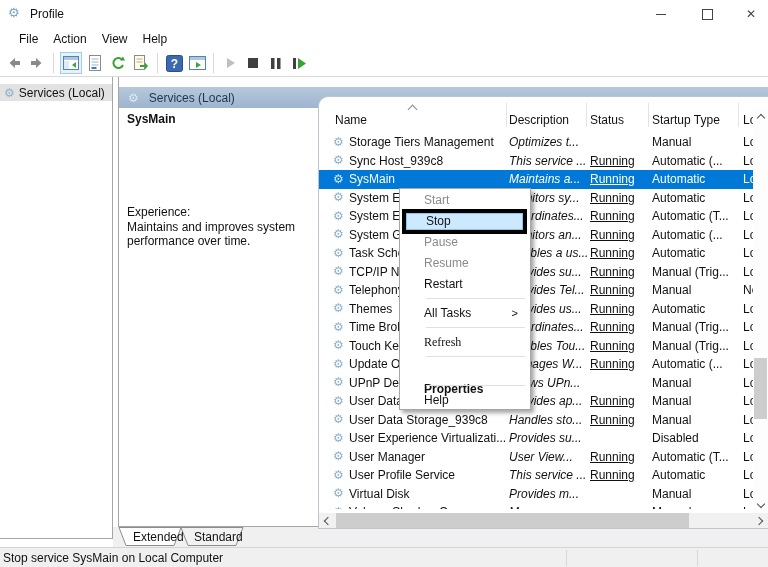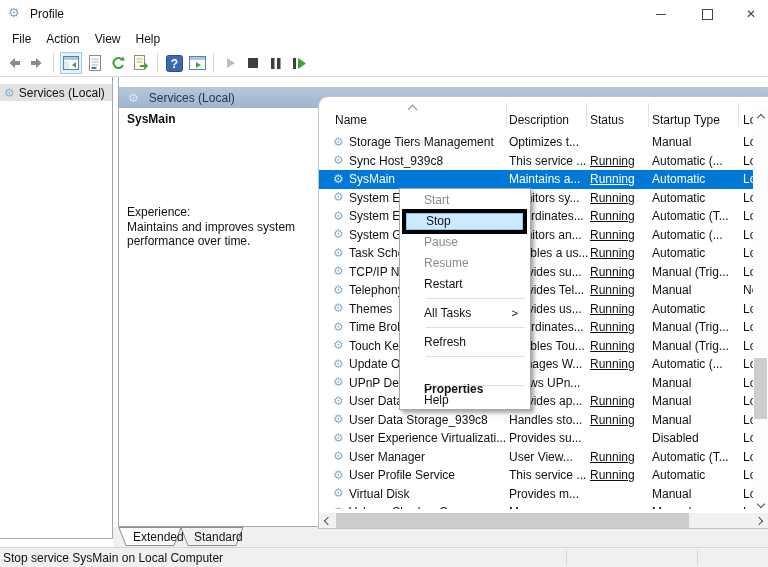--- a/index.html
+++ b/index.html
@@ -7,21 +7,21 @@
           font-family:"Liberation Sans","DejaVu Sans",sans-serif;font-size:12px;color:#111;}
   
   .titlebar{position:absolute;left:0;top:0;width:768px;height:28px;background:#fff;}
   .title-icon{position:absolute;left:8px;top:5px;font-size:13px;color:#7ba3c4;}
   .title-text{position:absolute;left:30px;top:7px;}
   .cap-btn{position:absolute;top:0;width:40px;height:28px;text-align:center;line-height:28px;color:#444;}
   .btn-min{left:641px;}.btn-max{left:687px;}.btn-close{left:731px;}
   .glyph-min{display:inline-block;width:10px;height:1px;background:#444;vertical-align:middle;}
   .glyph-max{display:inline-block;width:9px;height:9px;border:1px solid #444;vertical-align:middle;}
   
-  .menubar{position:absolute;left:0;top:28px;width:768px;height:22px;display:flex;align-items:center;padding-left:12px;gap:15px;background:#fff;box-sizing:border-box;}
+  .menubar{position:absolute;left:0;top:28px;width:768px;height:22px;display:flex;align-items:center;padding-left:19px;gap:15px;background:#fff;box-sizing:border-box;}
   .menubar span{cursor:default;}
   
   .toolbar{position:absolute;left:0;top:50px;width:768px;height:27px;border-bottom:1px solid #dadada;
            display:flex;align-items:center;padding-left:4px;gap:3px;box-sizing:border-box;background:#fff;}
   .tbtn{width:20px;height:20px;display:flex;align-items:center;justify-content:center;}
   .tbtn.boxed{border:1px solid #9fcdf0;background:#e5f1fb;}
   .tsep{width:1px;height:20px;background:#d8d8d8;margin:0 3px;}
   
   .tree-panel{position:absolute;left:0;top:77px;width:112px;height:461px;background:#fff;
               border-right:1px solid #a6a6a6;border-bottom:1px solid #a6a6a6;box-sizing:content-box;}
@@ -42,21 +42,21 @@
   .list-box{position:absolute;left:318px;top:96px;width:450px;height:433px;background:#fff;
             border:1px solid #bcc5ce;border-right:none;border-radius:10px 0 0 0;box-sizing:border-box;overflow:hidden;}
   .lh-label{position:absolute;top:16px;white-space:nowrap;cursor:default;}
   .lh-div{position:absolute;top:6px;width:1px;height:24px;background:#e3e3e3;}
   .sort-caret{position:absolute;left:90px;top:9px;width:6px;height:6px;border-left:1px solid #8a8a8a;border-top:1px solid #8a8a8a;transform:rotate(45deg);}
   .rows{position:absolute;left:0;top:36px;width:434px;height:376px;overflow:hidden;}
   .lrow{position:relative;height:18.5px;}
   .lrow span{position:absolute;top:2px;white-space:nowrap;overflow:hidden;}
   .lrow .ci{left:14px;top:2.5px;}
   .lrow .cn{left:30px;width:156px;}
-  .lrow .cd{left:190px;width:79px;}
+  .lrow .cd{left:190px;width:79px;font-style:italic;}
   .lrow .cs{left:271px;width:58px;text-decoration:underline;}
   .lrow .cu{left:333px;width:89px;}
   .lrow .cl{left:424px;width:10px;}
   .lrow.sel{background:#0078d7;color:#fff;}
   .lrow.sel .gear{color:#d5e7f7;}
   
   .vscroll{position:absolute;left:434px;top:12px;width:15px;height:404px;background:#fdfdfd;}
   .vthumb{position:absolute;left:1px;top:249px;width:13px;height:61px;background:#cdcdcd;}
   .sbtn{position:absolute;width:15px;height:15px;display:flex;align-items:center;justify-content:center;}
   .chev{width:5px;height:5px;border-color:#505050;border-style:solid;border-width:0;}
@@ -418,21 +418,21 @@
 
   <div class="ctx">
       <div class="mi dis" style="top: 1px;">Start</div>
       <div class="mi-hl" style="top: 20px;">Stop</div>
       <div class="mi dis" style="top: 43px;">Pause</div>
       <div class="mi dis" style="top: 64px;">Resume</div>
       <div class="mi" style="top: 85px;">Restart</div>
       <div class="msep" style="top: 109px;"></div>
       <div class="mi" style="top: 114px;">All Tasks<span class="marrow">&gt;</span></div>
       <div class="msep" style="top: 138px;"></div>
-      <div class="mi" style="top: 143px;">Refresh</div>
+      <div class="mi" style="top: 143px; font-family: Liberation Serif, serif;">Refresh</div>
       <div class="msep" style="top: 167px;"></div>
       <div class="mi bold" style="top: 172px;">Properties</div>
       <div class="msep" style="top: 196px;"></div>
       <div class="mi" style="top: 201px;">Help</div>
     </div>
 
   <div class="statusbar">
     <span class="status-text">Stop service SysMain on Local Computer</span>
     <span class="sdiv" style="left:566px"></span>
     <span class="sdiv" style="left:697px"></span>

